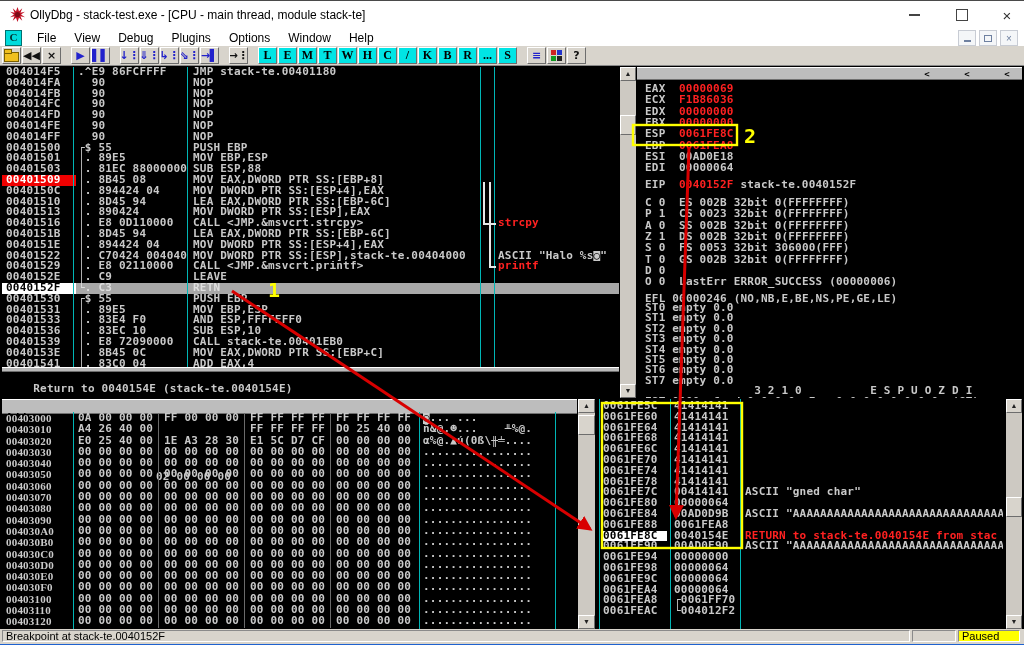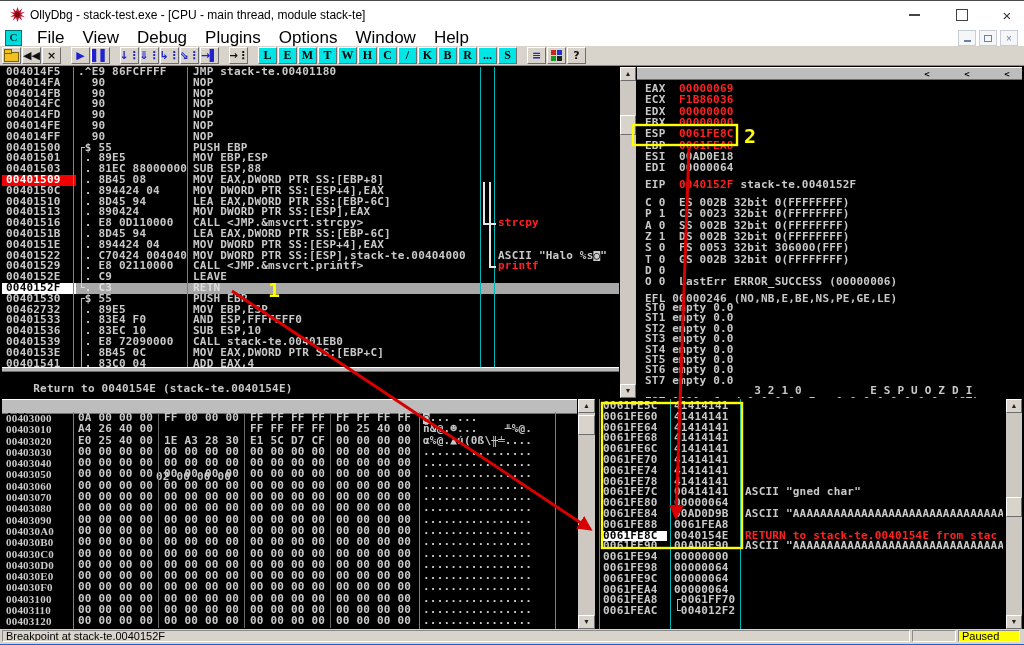--- a/index.html
+++ b/index.html
@@ -12,21 +12,21 @@
   .title-text{left:30px;top:7px;font-size:12px;color:#000;white-space:nowrap;}
   .bug-icon{left:9px;top:5px;width:17px;height:17px;}
   .win-btn{top:0;width:44px;height:28px;display:flex;align-items:center;justify-content:center;color:#333;font-size:13px;}
   .wb-min{left:892px;} .wb-max{left:940px;} .wb-close{left:985px;font-size:15px;}
   .wb-bar{width:11px;height:2px;background:#444;display:inline-block;}
   .wb-box{width:10px;height:10px;border:1.5px solid #444;display:inline-block;}
 
   .menubar{left:0;top:28px;width:1024px;height:17px;background:#fff;display:flex;align-items:center;}
   .app-icon{width:15px;height:14px;background:#00dcdc;border:1px solid #007070;color:#003030;
             font:bold 11px "Liberation Serif",serif;text-align:center;line-height:13px;margin:0 6px 0 5px;}
-  .menu-item{font-size:17px;color:#000;padding:1px 9px;white-space:nowrap;}
+  .menu-item{font-size:12px;color:#000;padding:1px 9px;white-space:nowrap;}
   .mdi-controls{position:absolute;right:6px;top:1px;display:flex;gap:3px;}
   .mdi-btn{width:16px;height:14px;border:1px solid #c8ccd4;background:#f4f6f8;display:flex;align-items:center;justify-content:center;color:#6e80a0;font-size:10px;}
   .mdi-min-glyph{width:7px;height:2px;background:#6e80a0;margin-top:6px;}
   .mdi-rest-glyph{width:6px;height:5px;border:1px solid #6e80a0;}
 
   .toolbar{left:0;top:45px;width:1024px;height:20px;background:var(--toolbar-bg,#d8d4cc);
            display:flex;align-items:center;padding-left:2px;box-sizing:border-box;border-bottom:1px solid #888;}
   .tb-btn{width:19px;height:17px;margin-right:1px;background:var(--toolbar-bg,#d8d4cc);
           border-top:1px solid #fff;border-left:1px solid #fff;border-right:1px solid #6d6d6d;border-bottom:1px solid #6d6d6d;
           display:flex;align-items:center;justify-content:center;
@@ -313,21 +313,21 @@
           <span class="dc c c-addr mono">0040152F</span>
           <span class="dc c c-hex mono">└. C3</span>
           <span class="dc c c-ins mono">RETN</span>
         </div>
         <div class="drow">
           <span class="dc c c-addr mono">00401530</span>
           <span class="dc c c-hex mono">┌$ 55</span>
           <span class="dc c c-ins mono">PUSH EBP</span>
         </div>
         <div class="drow">
-          <span class="dc c c-addr mono">00462732</span>
+          <span class="dc c c-addr mono">00401531</span>
           <span class="dc c c-hex mono">│. 89E5</span>
           <span class="dc c c-ins mono">MOV EBP,ESP</span>
         </div>
         <div class="drow">
           <span class="dc c c-addr mono">00401533</span>
           <span class="dc c c-hex mono">│. 83E4 F0</span>
           <span class="dc c c-ins mono">AND ESP,FFFFFFF0</span>
         </div>
         <div class="drow">
           <span class="dc c c-addr mono">00401536</span>

